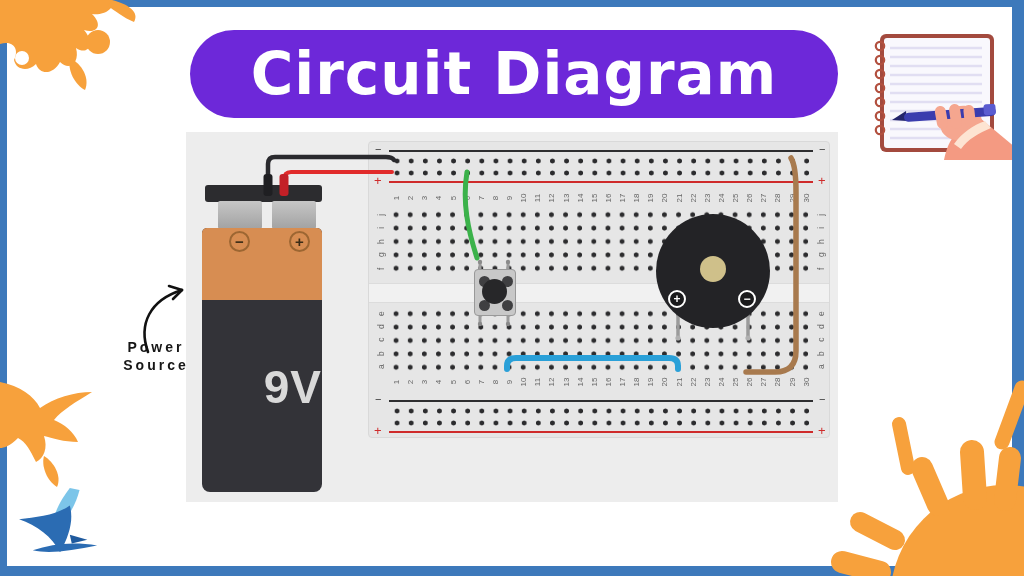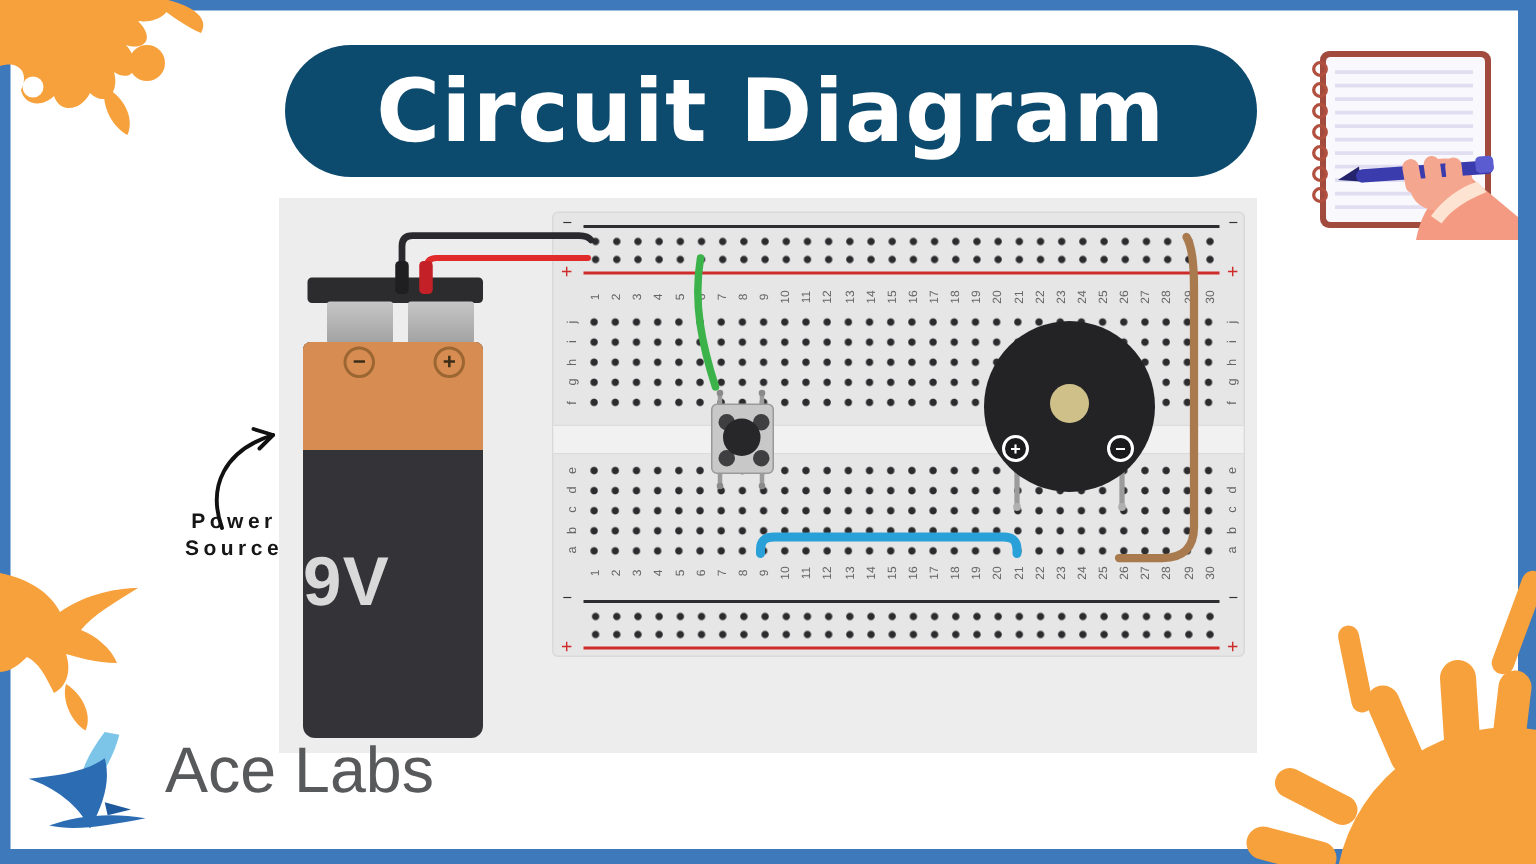--- a/index.html
+++ b/index.html
@@ -4,21 +4,21 @@
 <style>
   html,body{margin:0;padding:0;background:#ffffff;}
   *{box-sizing:border-box;}
   .canvas{position:relative;width:1024px;height:576px;overflow:hidden;background:#ffffff;
           font-family:"Liberation Sans",sans-serif;}
   
   .frame{position:absolute;inset:0;border:solid #3d79bb;border-width:7px 12px 10px 7px;
          z-index:25;pointer-events:none;}
   .splats{position:absolute;inset:0;z-index:30;pointer-events:none;}
   
-  .banner{position:absolute;left:190px;top:30px;width:648px;height:88px;background:#0c4a6e;
+  .banner{position:absolute;left:190px;top:30px;width:648px;height:88px;background:#6d28d9;
           border-radius:46px;display:flex;align-items:center;justify-content:center;z-index:6;}
   .banner span{color:#ffffff;font-size:58px;font-weight:bold;letter-spacing:1px;
                font-family:"DejaVu Sans","Liberation Sans",sans-serif;}
   
   .notebook{position:absolute;left:858px;top:26px;width:158px;height:134px;z-index:6;}
   
   .panel{position:absolute;left:186px;top:132px;width:652px;height:370px;background:#ededed;z-index:5;}
   
   .board{position:absolute;left:182px;top:9px;width:462px;height:297px;background:#e6e6e6;
          border:1px solid #d9d9d9;border-radius:4px;}
@@ -44,21 +44,21 @@
   .railsym.red{color:#cf2b2b;font-size:13px;}
   
   .bat-cap{position:absolute;left:19px;top:53px;width:117px;height:17px;background:#2c2c2f;border-radius:3px;}
   .bat-post{position:absolute;top:69px;width:44px;height:28px;border-radius:2px;
             background:linear-gradient(#c6c6c6,#a2a2a2);}
   .bat-body{position:absolute;left:16px;top:96px;width:120px;height:264px;
             border-radius:5px 5px 8px 8px;overflow:hidden;background:#333338;}
   .bat-orange{position:absolute;left:0;top:0;width:120px;height:72px;background:#d78d52;}
   .bat-term{position:absolute;top:99px;width:21px;height:21px;border:2px solid #9c6632;border-radius:50%;
             color:#3a2c17;display:flex;align-items:center;justify-content:center;font-size:15px;font-weight:bold;}
-  .bat-voltage{position:absolute;left:16px;top:228px;width:120px;text-align:left;font-size:46px;
+  .bat-voltage{position:absolute;left:16px;top:228px;width:120px;text-align:right;font-size:46px;
                color:#d9d9d9;font-weight:bold;letter-spacing:1px;}
   
   .wires{position:absolute;left:0;top:0;width:652px;height:370px;z-index:3;}
   
   .pushbtn{position:absolute;left:288px;top:137px;width:42px;height:47px;background:#c8c8c8;
            border:1.5px solid #999;border-radius:4px;z-index:4;}
   .pushbtn .corner{position:absolute;width:11px;height:11px;border-radius:50%;background:#3f3f41;}
   .pushbtn .cap{position:absolute;left:7px;top:9px;width:25px;height:25px;border-radius:50%;background:#272729;}
   
   .buzzer{position:absolute;left:470px;top:82px;width:114px;height:114px;border-radius:50%;
@@ -339,15 +339,14 @@
     <path d="M18,74 C8,46 20,22 52,12" fill="none" stroke="#111" stroke-width="2.6" stroke-linecap="round"></path>
     <path d="M52,12 L39,8 M52,12 L43,21" fill="none" stroke="#111" stroke-width="2.6" stroke-linecap="round"></path>
   </svg>
 
   <svg class="bird" viewBox="0 0 100 80">
     <path d="M58,2 C46,18 39,32 42,46 C54,37 64,20 68,4 Z" fill="#7cc5e9"></path>
     <path d="M6,34 C24,40 40,52 48,68 C58,50 62,34 58,20 C44,30 24,32 6,34 Z" fill="#2b6cb3"></path>
     <path d="M20,66 C40,59 62,57 86,61 C60,66 38,70 20,66 Z" fill="#2b6cb3"></path>
     <path d="M58,50 L76,55 L60,59 Z" fill="#1f5a9e"></path>
   </svg>
-  <div class="brand-name">Ace Labs</div>
 
 </div>
 
 </body></html>

